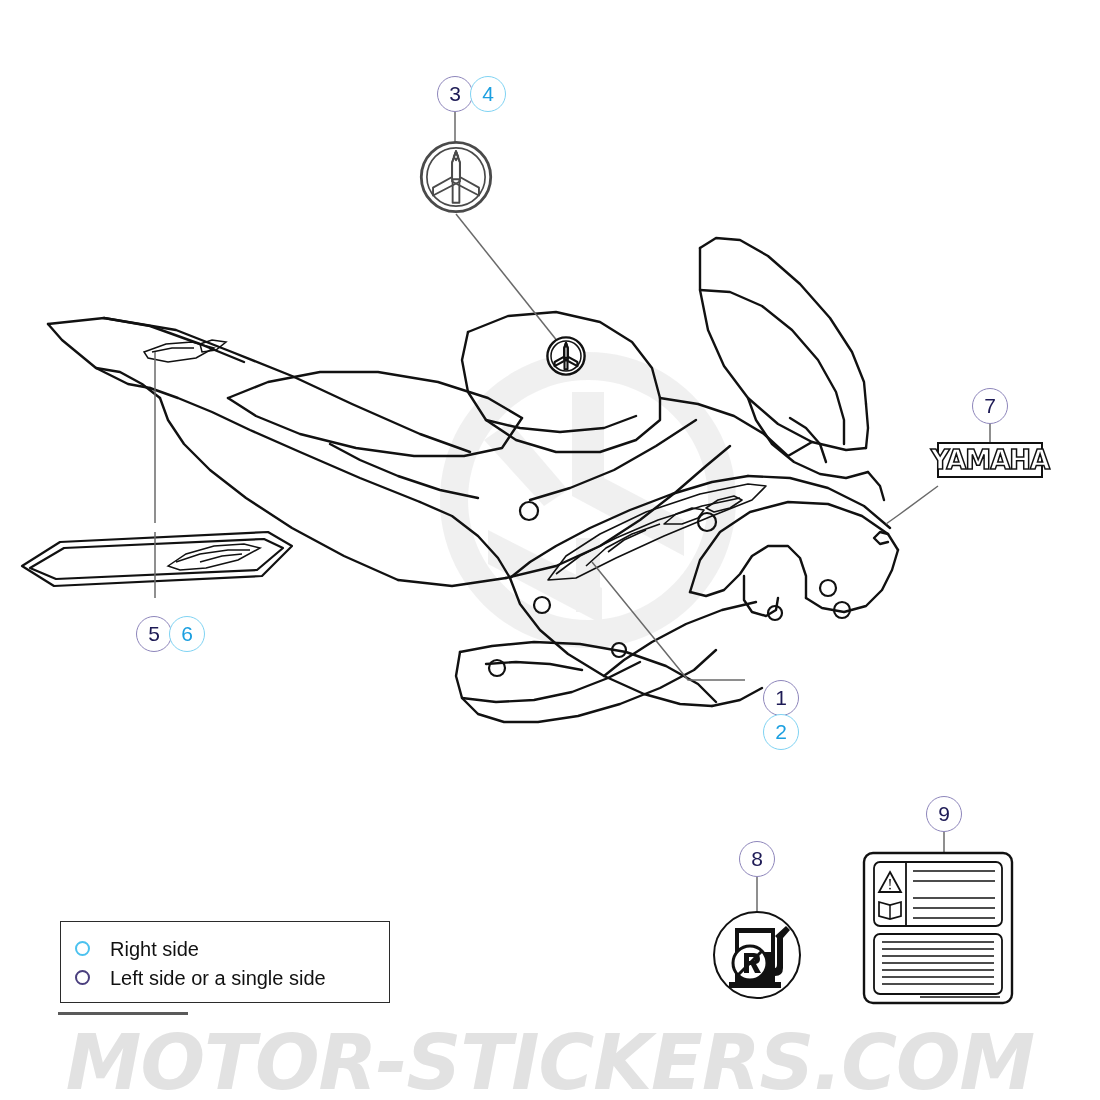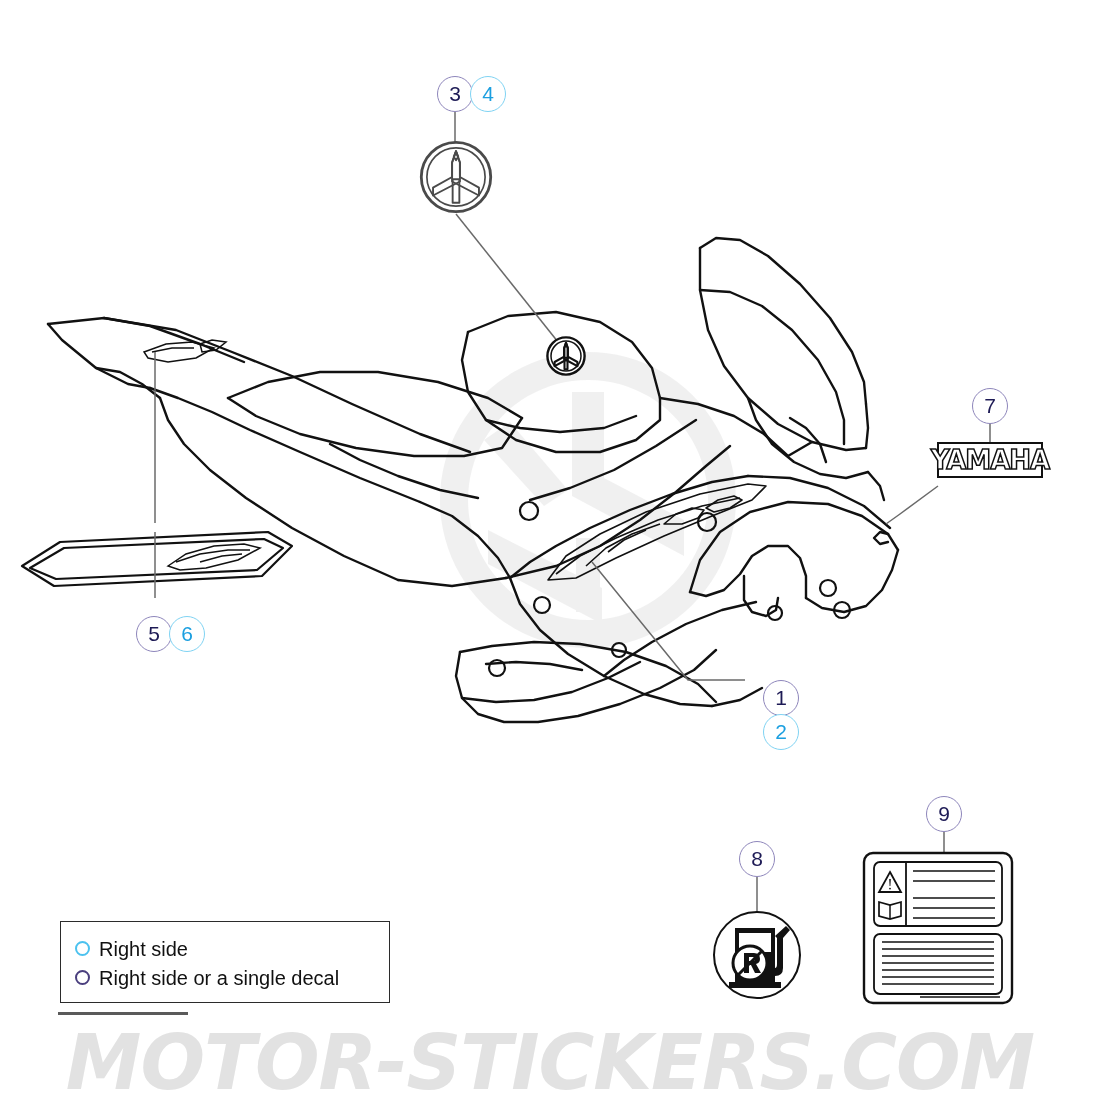--- a/index.html
+++ b/index.html
@@ -31,21 +31,21 @@
     position:absolute;left:58px;top:1012px;width:130px;height:3px;background:#5a5a5a;
   }
 
   
   .legend{
     position:absolute;left:60px;top:921px;width:330px;height:82px;
     border:1px solid #2b2b2b;background:#fff;
     box-sizing:border-box;
   }
   .legend-row{
-    display:flex;align-items:center;gap:9px;
+    display:flex;align-items:center;gap:20px;
     margin-left:14px;
     height:29px;
   }
   .legend-row:first-child{margin-top:12px;}
   .lg-circle{width:15px;height:15px;border-radius:50%;box-sizing:border-box;flex:0 0 auto;}
   .lg-right{border:2px solid #4cc2ef;}
   .lg-left{border:2px solid #4a3f7e;}
   .lg-label{font-size:20px;color:#111;line-height:1;}
 
   
@@ -271,20 +271,20 @@
       <div class="callout c-left" style="left: 926px; top: 796px;">9</div>
     </div>
 
   <div class="legend">
     <div class="legend-row">
       <span class="lg-circle lg-right"></span>
       <span class="lg-label">Right side</span>
     </div>
     <div class="legend-row">
       <span class="lg-circle lg-left"></span>
-      <span class="lg-label">Right side or a single decal</span>
+      <span class="lg-label">Left side or a single side</span>
     </div>
   </div>
 
   <div class="wm-rule"></div>
   <div class="wm-text">MOTOR-STICKERS.COM</div>
 
 </div>
 
 </body></html>

